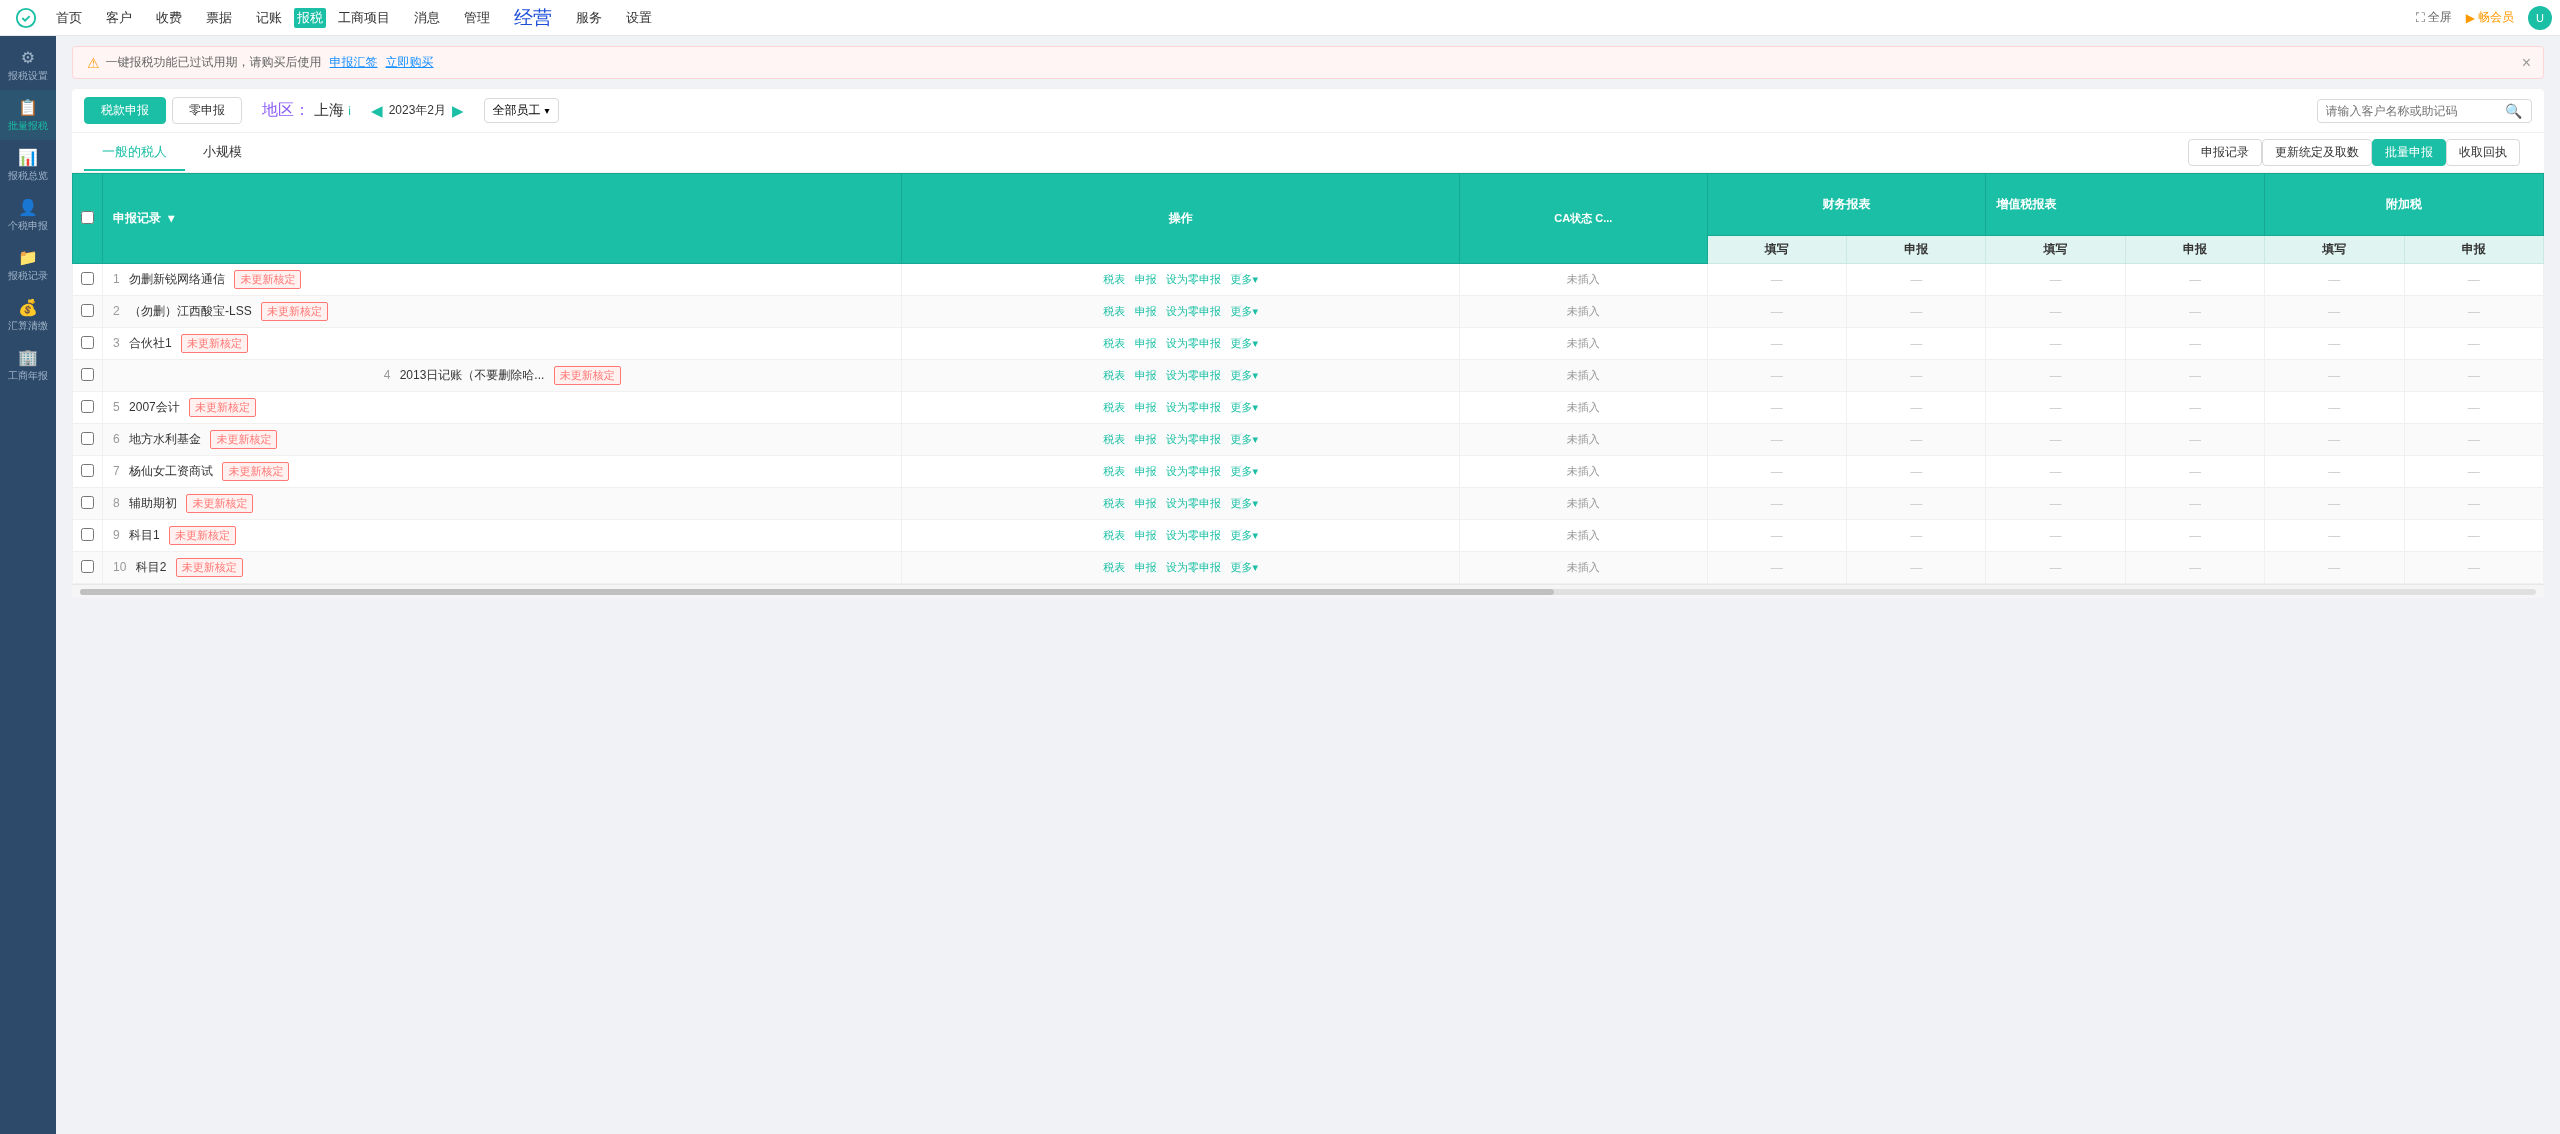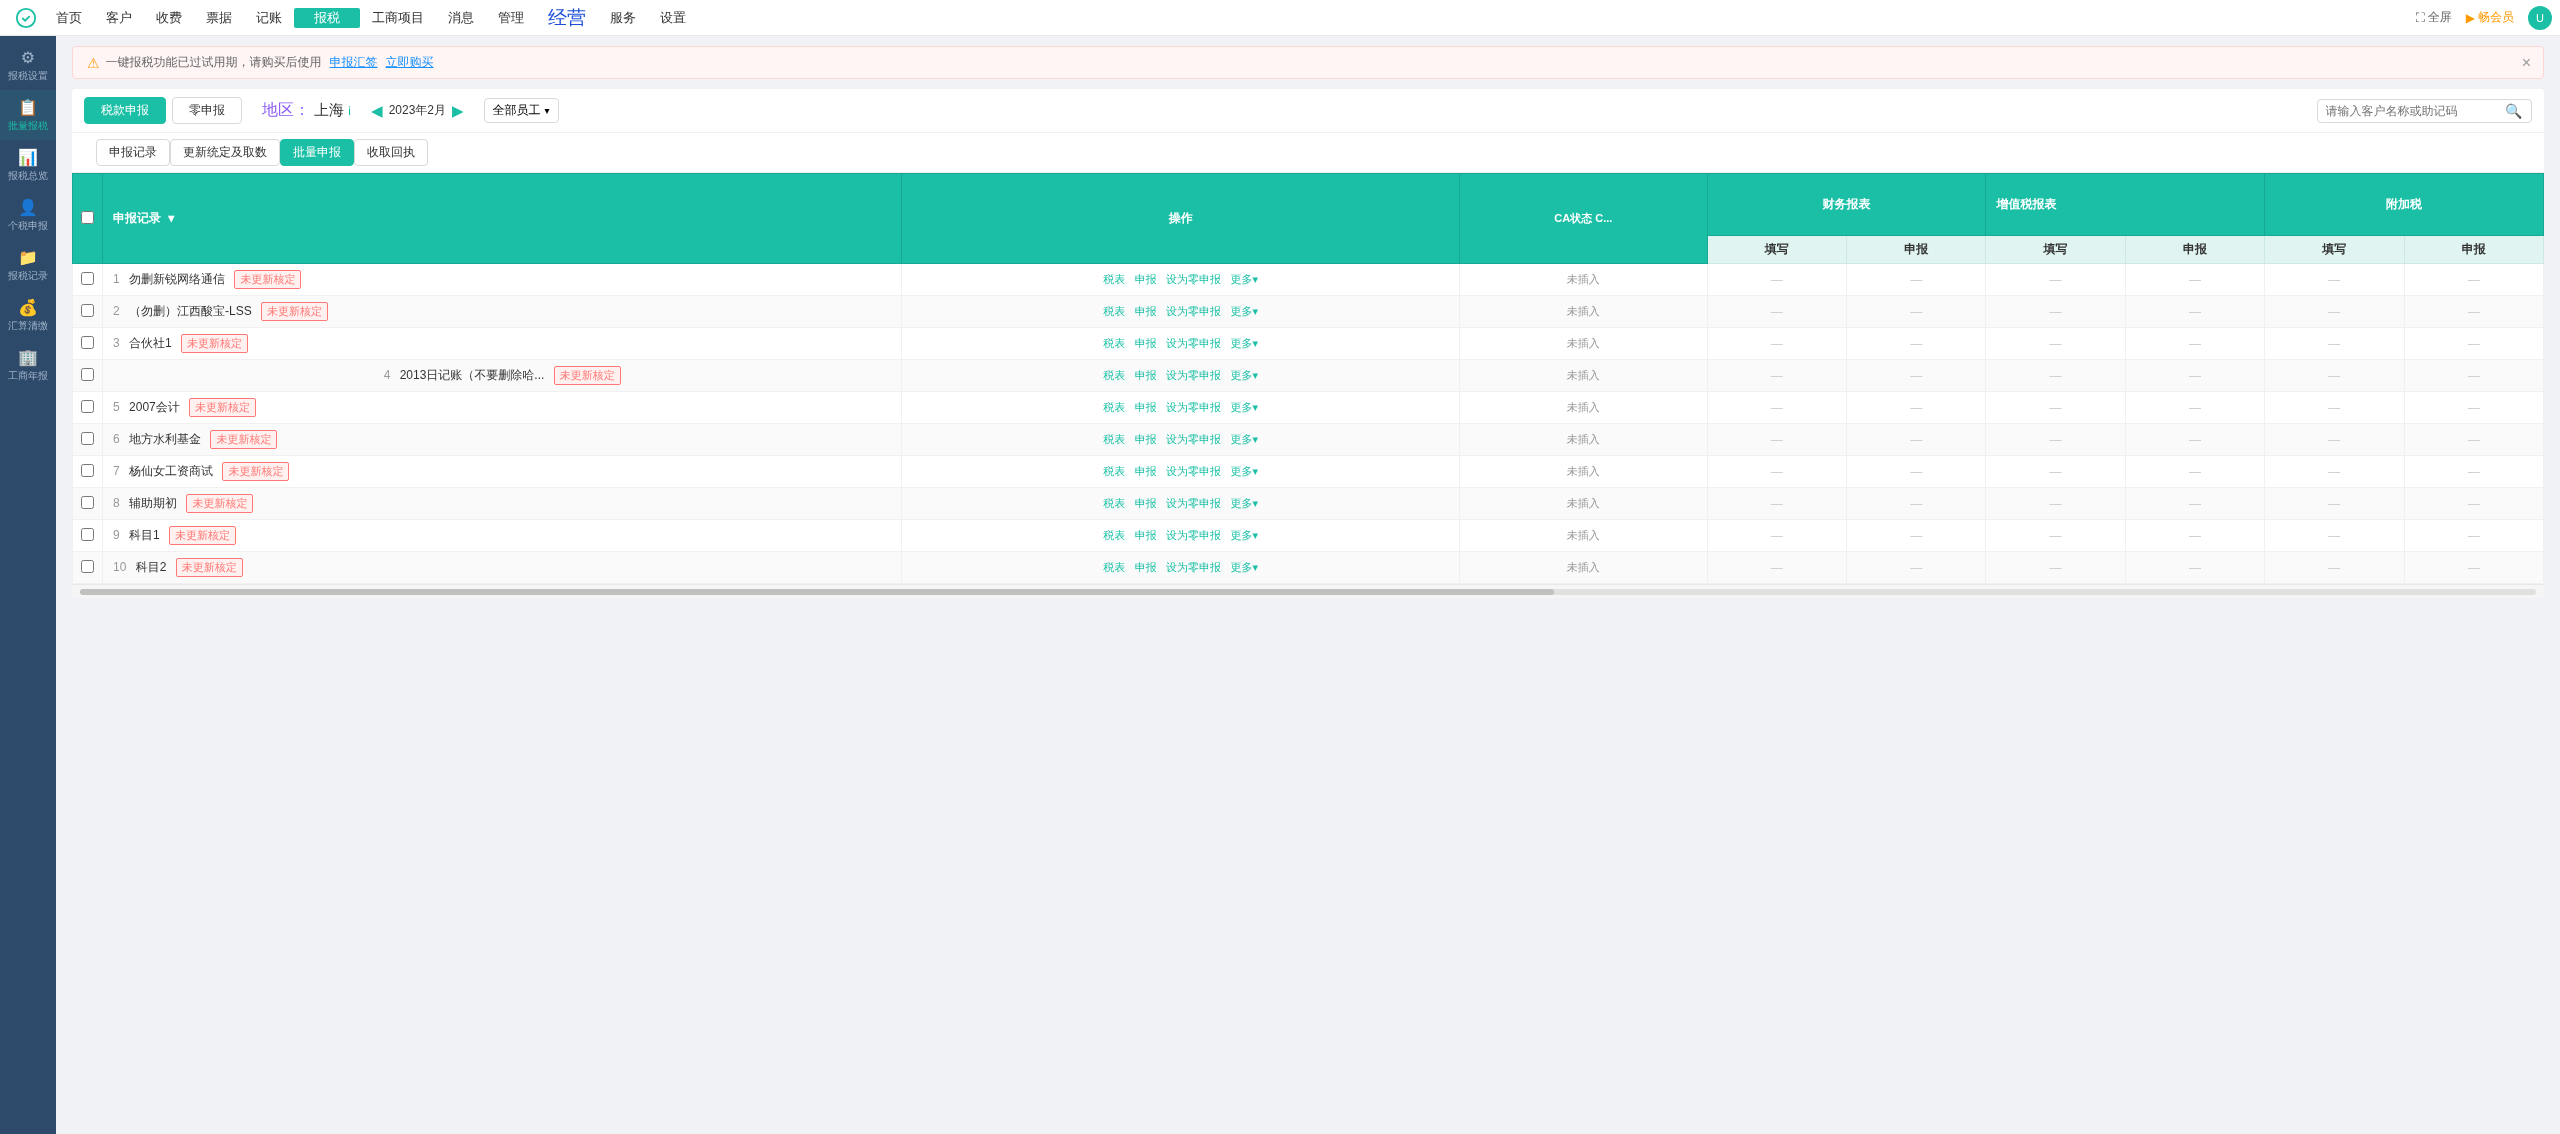--- a/index.html
+++ b/index.html
@@ -16,21 +16,21 @@
         <circle cx="12" cy="12" r="10"></circle>
         <path d="M8 12l3 3 5-5"></path>
       </svg>
   </div>
   <div style="display:flex; align-items:center; flex:1;">
     <div style="padding:0 12px; height:36px; display:flex; align-items:center; cursor:pointer; color:#333; font-size:13px;">首页</div>
     <div style="padding:0 12px; height:36px; display:flex; align-items:center; cursor:pointer; color:#333; font-size:13px;">客户</div>
     <div style="padding:0 12px; height:36px; display:flex; align-items:center; cursor:pointer; color:#333; font-size:13px;">收费</div>
     <div style="padding:0 12px; height:36px; display:flex; align-items:center; cursor:pointer; color:#333; font-size:13px;">票据</div>
     <div style="padding:0 12px; height:36px; display:flex; align-items:center; cursor:pointer; color:#333; font-size:13px;">记账</div>
-    <div style="padding:0 20px; height:20px; display:flex; align-items:center; cursor:pointer; background:#1abfa5; color:#fff; font-size:13px; border-radius:2px;">报税</div>
+    <div style="padding:0 3px; height:20px; display:flex; align-items:center; cursor:pointer; background:#1abfa5; color:#fff; font-size:13px; border-radius:2px;">报税</div>
     <div style="padding:0 12px; height:36px; display:flex; align-items:center; cursor:pointer; color:#333; font-size:13px;">工商项目</div>
     <div style="padding:0 12px; height:36px; display:flex; align-items:center; cursor:pointer; color:#333; font-size:13px;">消息</div>
     <div style="padding:0 12px; height:36px; display:flex; align-items:center; cursor:pointer; color:#333; font-size:13px;">管理</div>
     <div style="padding:0 12px; height:36px; display:flex; align-items:center; cursor:pointer; color:#1d4ed8; font-size:19px;">经营</div>
     <div style="padding:0 12px; height:36px; display:flex; align-items:center; cursor:pointer; color:#333; font-size:13px;">服务</div>
     <div style="padding:0 12px; height:36px; display:flex; align-items:center; cursor:pointer; color:#333; font-size:13px;">设置</div>
   </div>
   <div style="display:flex; align-items:center; gap:14px; margin-left:auto;">
     <span style="font-size:12px; color:#666; cursor:pointer; display:flex; align-items:center; gap:3px;">
       <span style="font-size:13px;">⛶</span>
@@ -106,20 +106,24 @@
         <span>全部员工</span>
         <span style="font-size:10px;">▾</span>
       </div>
       <div style="display:flex; align-items:center; border:1px solid #d9d9d9; border-radius:4px; padding:3px 8px; background:#fff; margin-left:auto;">
         <input type="text" placeholder="请输入客户名称或助记码" style="border: none; outline: none; font-size: 12px; width: 180px; color: rgb(153, 153, 153); background: transparent;">
         <span style="color:#999; cursor:pointer; font-size:14px;">🔍</span>
       </div>
     </div>
 
     <div style="background:#fff; display:flex; align-items:center; padding:0 12px; border-bottom:1px solid #f0f0f0;">
+      <div style="display:flex; align-items:center; flex:1;">
+        <div style="padding:8px 18px; cursor:pointer; font-size:13px; color:#1abfa5; border-bottom:2px solid #1abfa5; font-weight:500;">一般的税人</div>
+        <div style="padding:8px 18px; cursor:pointer; font-size:13px; color:#333; border-bottom:2px solid transparent;">小规模</div>
+      </div>
       <div style="display:flex; align-items:center; padding:6px 12px;">
         <button style="padding:4px 12px; border:1px solid #d9d9d9; border-radius:4px; cursor:pointer; background:#fff; color:#333; font-size:12px;">申报记录</button>
         <button style="padding:4px 12px; border:1px solid #d9d9d9; border-radius:4px; cursor:pointer; background:#fff; color:#333; font-size:12px;">更新统定及取数</button>
         <button style="padding:4px 12px; border:1px solid #1abfa5; border-radius:4px; cursor:pointer; background:#1abfa5; color:#fff; font-size:12px; font-weight:500;">批量申报</button>
         <button style="padding:4px 12px; border:1px solid #d9d9d9; border-radius:4px; cursor:pointer; background:#fff; color:#333; font-size:12px;">收取回执</button>
       </div>
     </div>
 
     <div style="background:#fff; overflow-x:auto; border-radius:0 0 4px 4px;">
       <table style="width:100%; border-collapse:collapse; font-size:12px; min-width:800px;">

